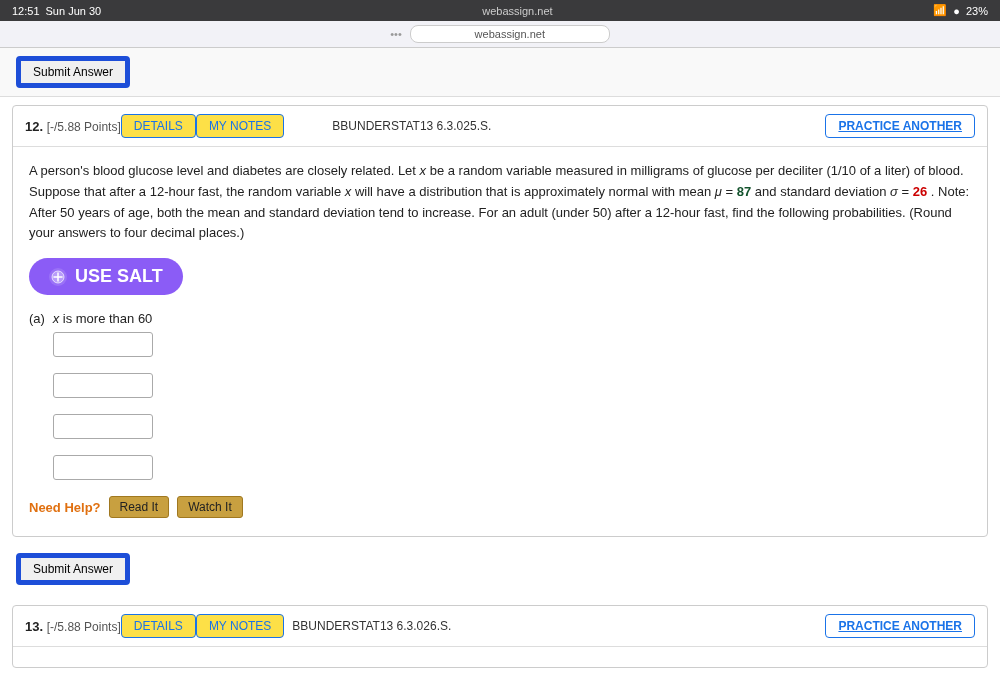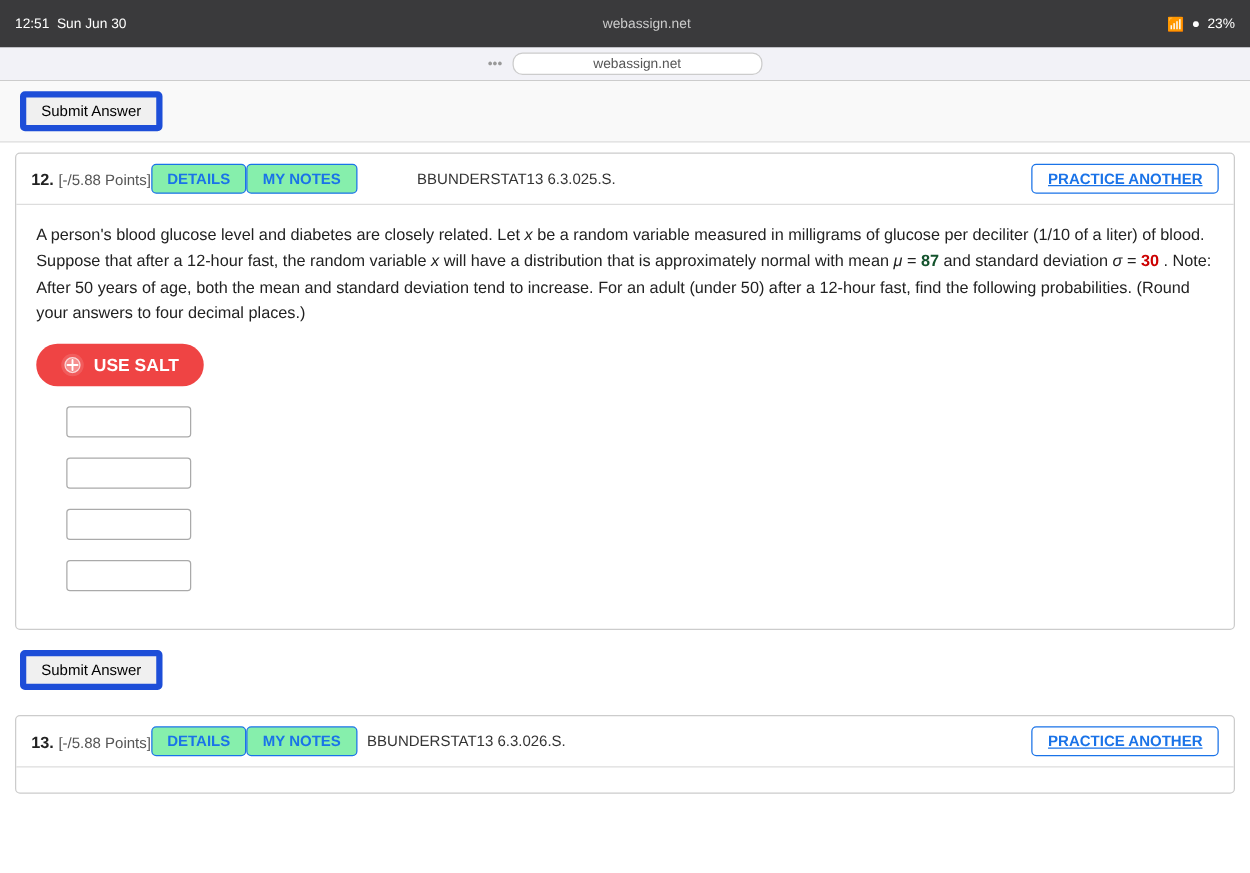--- a/index.html
+++ b/index.html
@@ -11,21 +11,21 @@
     }
 
     
     .status-bar {
       background: #3a3a3c;
       color: #fff;
       display: flex;
       justify-content: space-between;
       align-items: center;
       padding: 2px 12px;
-      height: 38px;
+      height: 21px;
       font-size: 11px;
     }
     .status-bar-left { display: flex; gap: 6px; align-items: center; }
     .status-bar-center { font-size: 11px; color: #ccc; }
     .status-bar-right { display: flex; gap: 6px; align-items: center; font-size: 11px; }
 
     
     .browser-chrome {
       background: #f2f2f7;
       border-bottom: 1px solid #ccc;
@@ -86,23 +86,23 @@
       font-weight: bold;
       font-size: 13px;
       white-space: nowrap;
     }
     .header-btn {
       border: 1px solid #1a73e8;
       border-radius: 4px;
       padding: 4px 12px;
       font-size: 12px;
       color: #1a73e8;
-      background: #86efac;
-      cursor: pointer;
-      font-weight: 700;
+      background: #fde047;
+      cursor: pointer;
+      font-weight: 400;
     }
     .question-code {
       font-size: 12px;
       color: #333;
       margin-left: auto;
     }
     .practice-btn {
       border: 1px solid #1a73e8;
       border-radius: 4px;
       padding: 4px 12px;
@@ -126,26 +126,26 @@
       margin-bottom: 14px;
     }
     .highlight-orange { color: #14532d; font-weight: bold; }
     .highlight-red { color: #cc0000; font-weight: bold; }
 
     
     .use-salt-btn {
       display: inline-flex;
       align-items: center;
       gap: 8px;
-      background: #ef4444;
+      background: #8b5cf6;
       color: #fff;
       border: none;
       border-radius: 20px;
       padding: 8px 20px;
-      font-size: 14px;
+      font-size: 18px;
       font-weight: 600;
       cursor: pointer;
       margin-bottom: 16px;
     }
     .salt-icon {
       width: 18px;
       height: 18px;
       background: #fff2;
       border-radius: 50%;
       display: inline-flex;
@@ -276,56 +276,66 @@
         <span class="var">x</span>
         <span>be a random variable measured in milligrams of glucose per deciliter (1/10 of a liter) of blood. Suppose that after a 12-hour fast, the random variable</span>
         <span class="var">x</span>
         <span>will have a distribution that is approximately normal with mean</span>
         <span class="var">μ</span>
         <span>=</span>
         <span class="highlight-orange">87</span>
         <span>and standard deviation</span>
         <span class="var">σ</span>
         <span>=</span>
-        <span class="highlight-red">30</span>
+        <span class="highlight-red">26</span>
         <span>. Note: After 50 years of age, both the mean and standard deviation tend to increase. For an adult (under 50) after a 12-hour fast, find the following probabilities. (Round your answers to four decimal places.)</span>
       </p>
 
       
       <button class="use-salt-btn">
         <span class="salt-icon">
           <svg width="14" height="14" viewBox="0 0 14 14" fill="none" xmlns="http://www.w3.org/2000/svg">
             <circle cx="7" cy="7" r="6" fill="rgba(255,255,255,0.3)" stroke="rgba(255,255,255,0.7)" stroke-width="1"></circle>
             <path d="M7 3 L7 11 M3 7 L11 7" stroke="white" stroke-width="1.5" stroke-linecap="round"></path>
           </svg>
         </span>
         <span>USE SALT</span>
       </button>
 
       
       <div class="sub-question">
+        <div class="sub-label">
+          <span class="part-letter">(a)</span>
+          <span class="var">x</span>
+          <span> is more than 60</span>
+        </div>
         <input type="text" class="answer-input" style="">
       </div>
 
       
       <div class="sub-question">
         <input type="text" class="answer-input" style="">
       </div>
 
       
       <div class="sub-question">
         <input type="text" class="answer-input" style="">
       </div>
 
       
       <div class="sub-question">
         <input type="text" class="answer-input" style="">
       </div>
 
       
+      <div class="need-help-row">
+        <span class="need-help-label">Need Help?</span>
+        <button class="help-btn">Read It</button>
+        <button class="help-btn">Watch It</button>
+      </div>
     </div>
   </div>
 
   <div class="submit-bottom">
     <button class="submit-btn">Submit Answer</button>
   </div>
 
   <div class="question-block-13">
 
     <div class="question-header">

